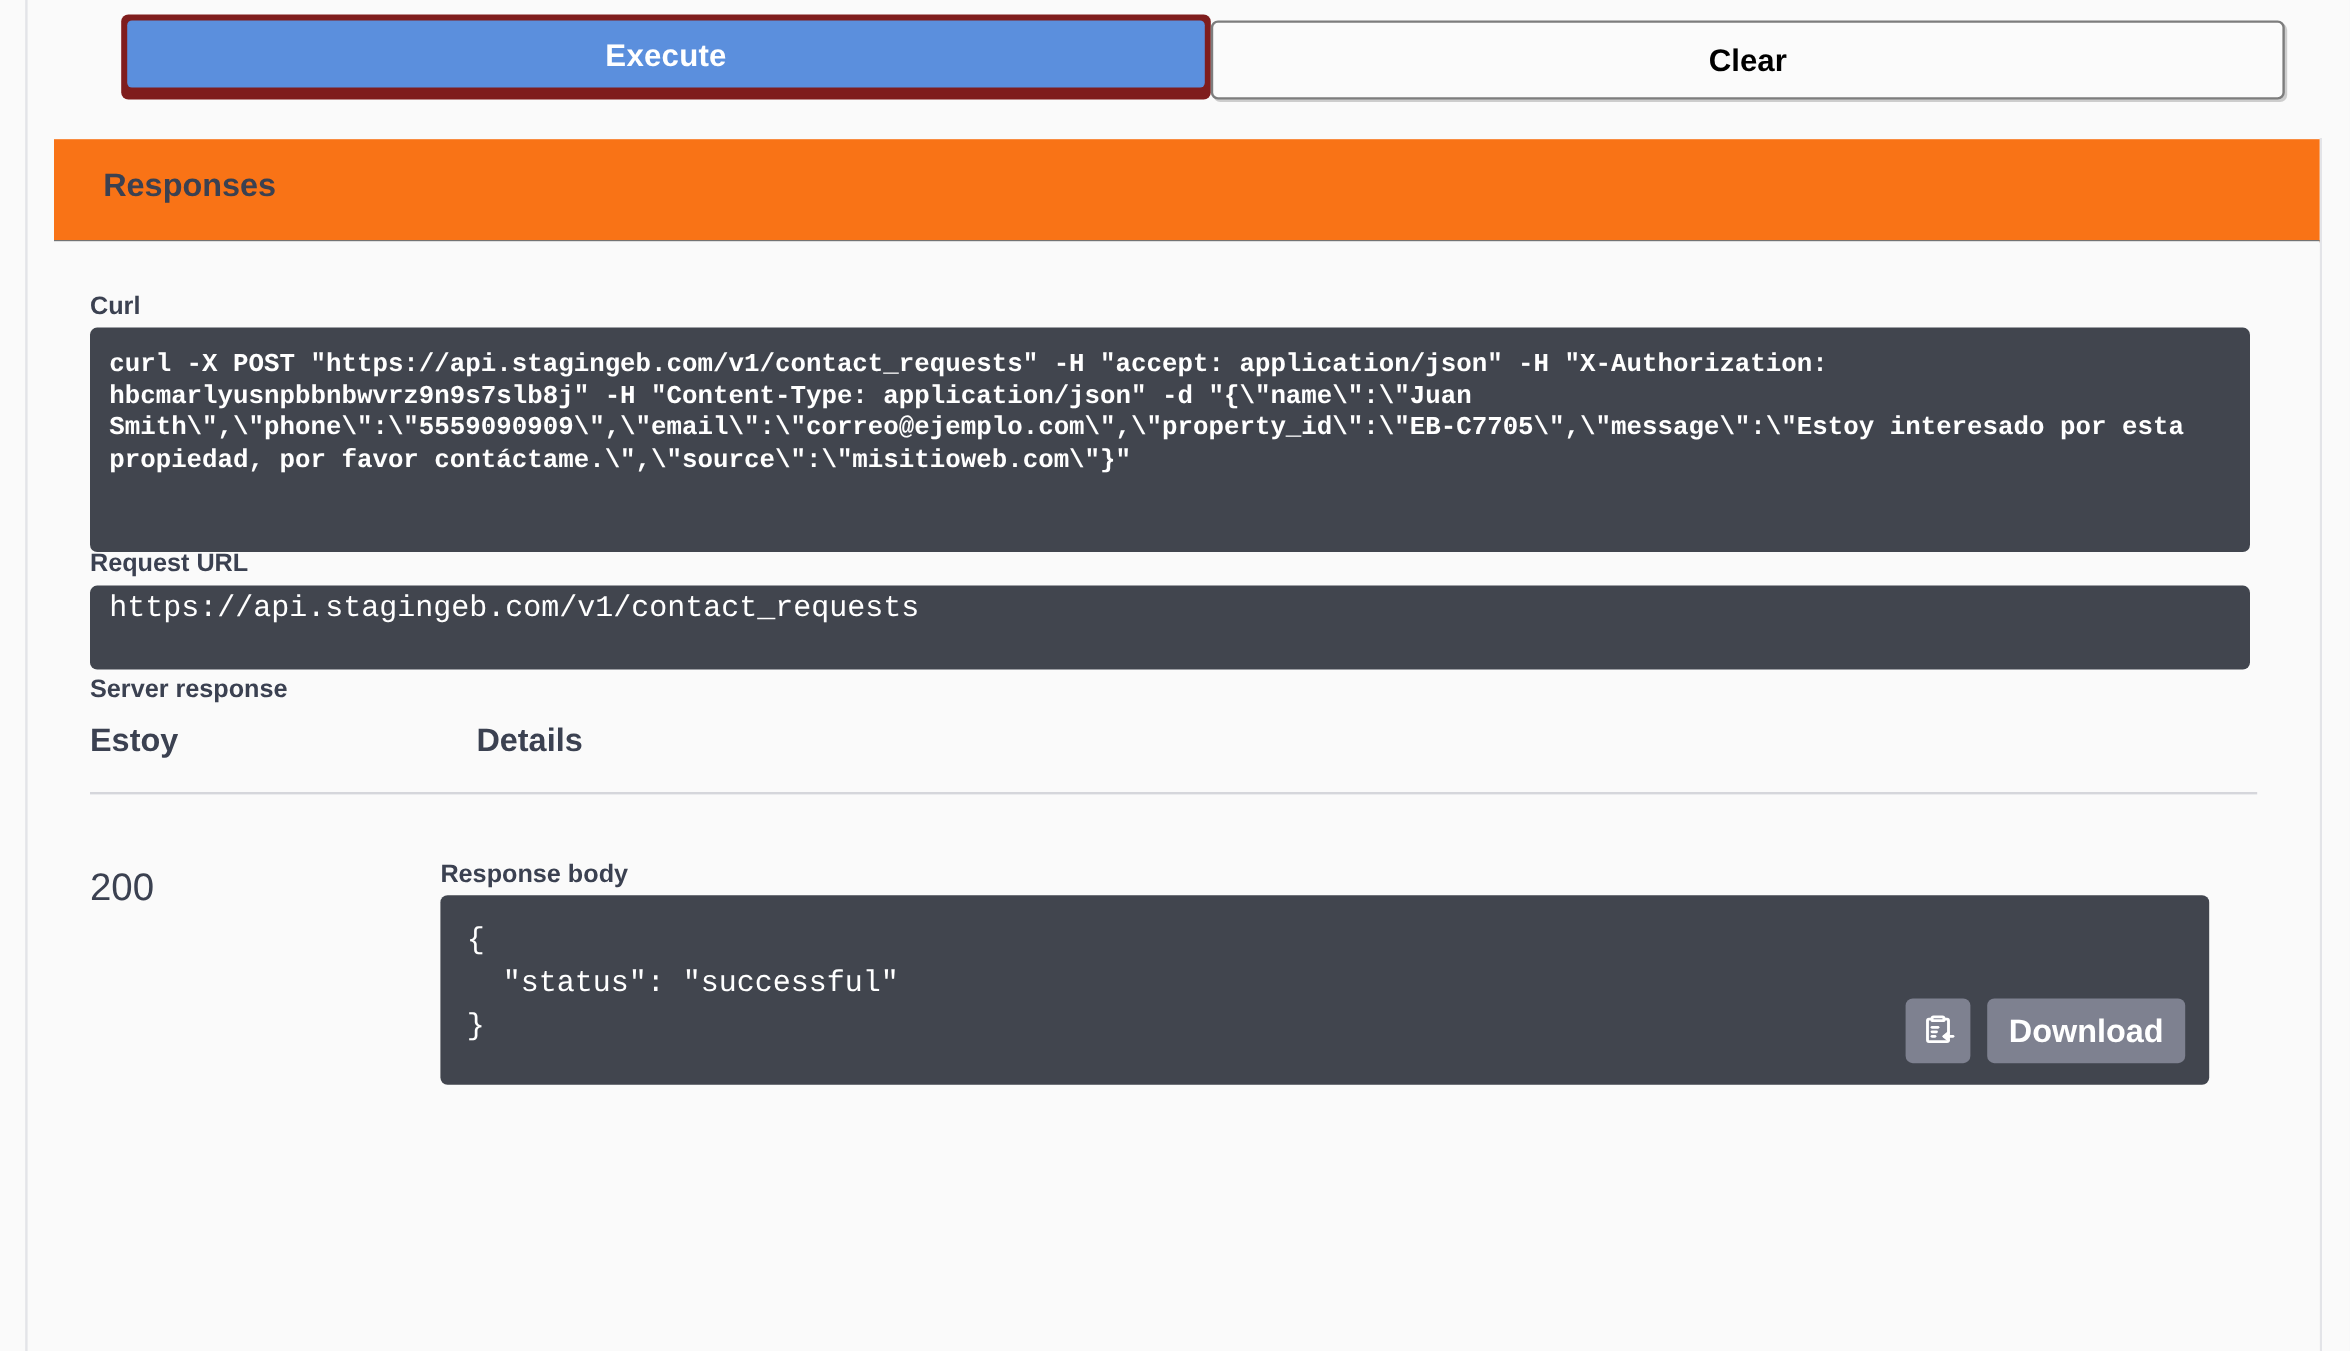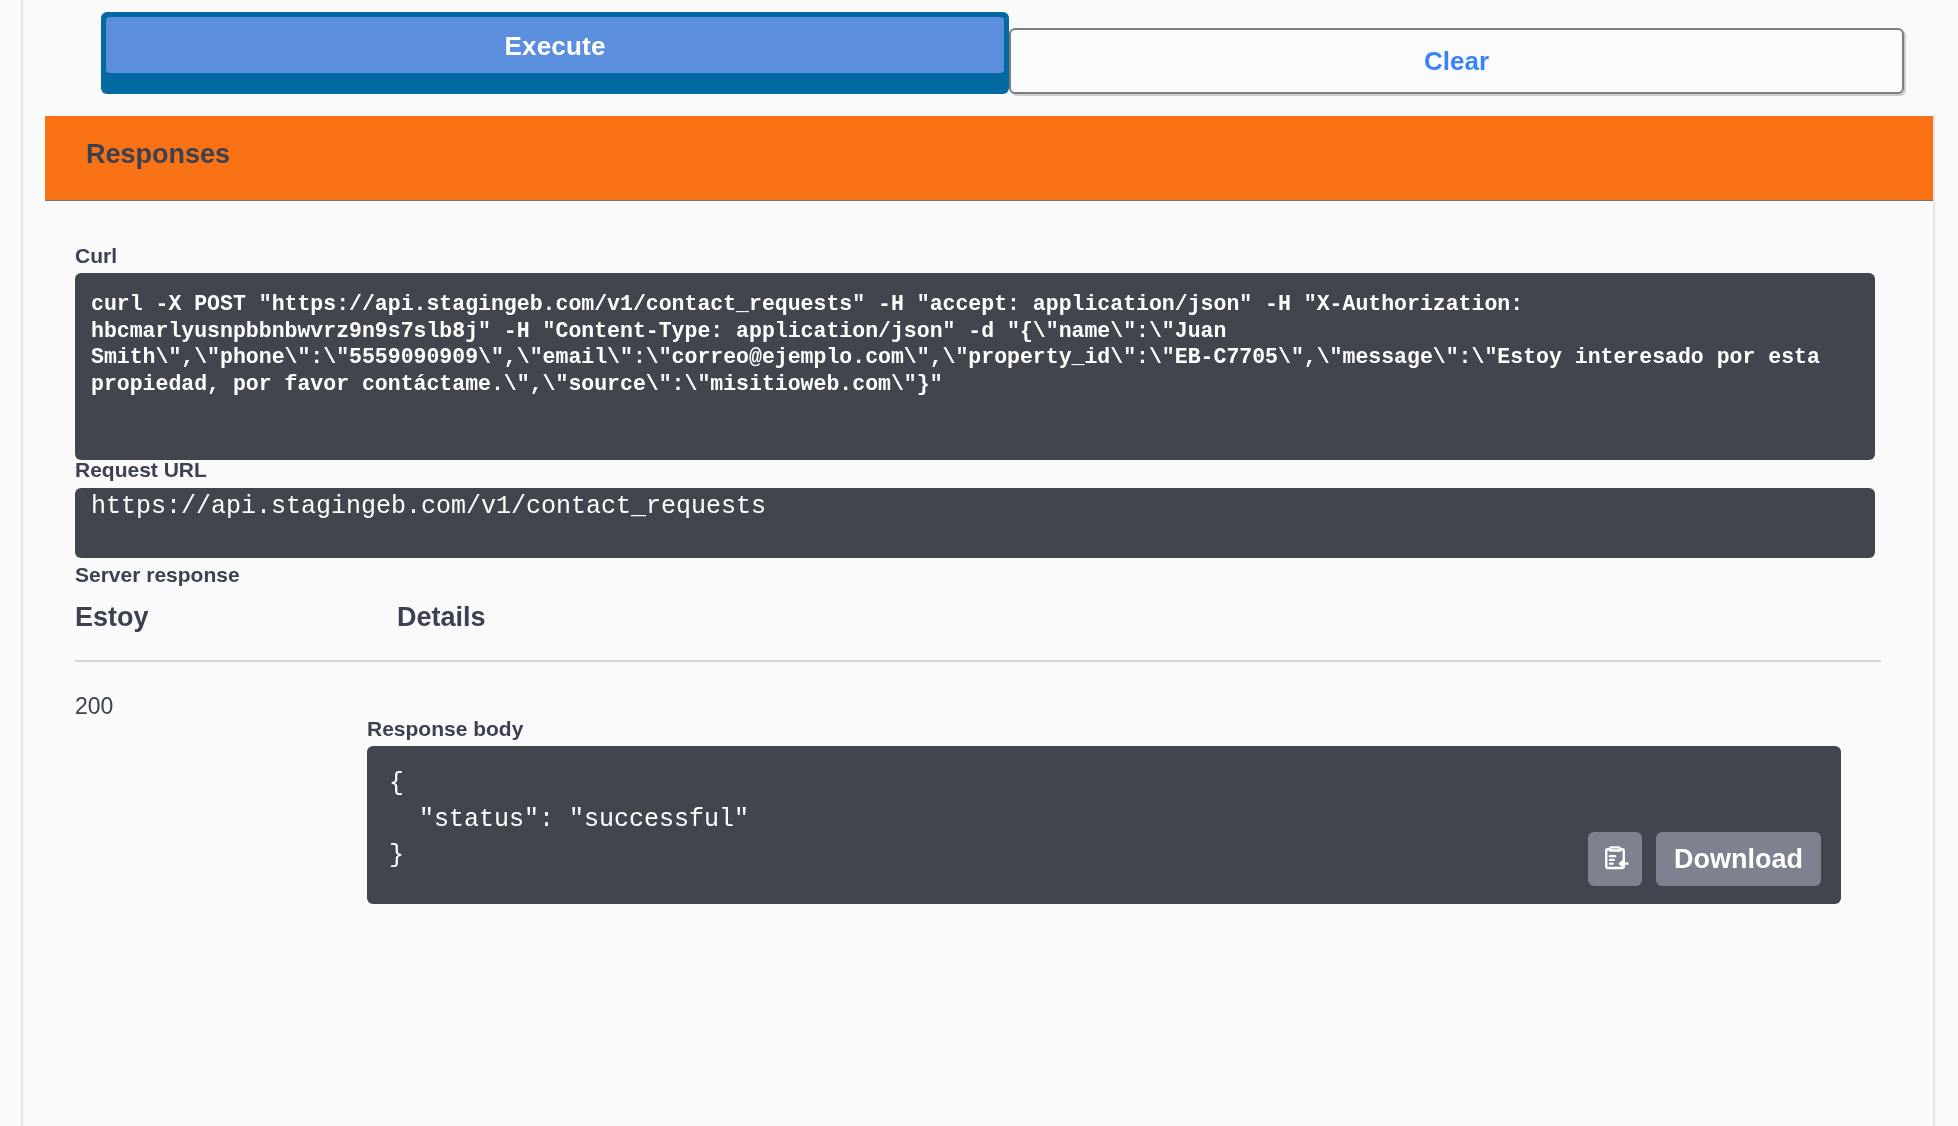--- a/index.html
+++ b/index.html
@@ -42,21 +42,21 @@
     position: absolute;
     left: 22px;
     top: 12px;
     display: flex;
     width: 1810px;
     align-items: stretch;
   }
   .btn-execute-outer {
     width: 908px;
     border-radius: 6px;
-    background: #0369a1;
+    background: #7f1d1d;
     padding: 5px;
     box-sizing: border-box;
   }
   .btn-execute {
     display: block;
     width: 100%;
     height: 56px;
     line-height: 56px;
     text-align: center;
     background: #5b8fdd;
@@ -65,23 +65,23 @@
     font-weight: bold;
     border-radius: 4px;
     border: none;
     font-family: "Liberation Sans", sans-serif;
     cursor: pointer;
     letter-spacing: 0.2px;
   }
   .btn-clear {
     width: 895px;
     height: 66px;
-    margin-top: 16px;
+    margin-top: 5px;
     background: #fbfbfb;
-    color: #3b82f6;
+    color: #000000;
     font-size: 26px;
     font-weight: bold;
     border: 2px solid #7d7d7d;
     border-radius: 6px;
     box-shadow: 2px 2px 0 0 rgba(0,0,0,0.18);
     font-family: "Liberation Sans", sans-serif;
     cursor: pointer;
     box-sizing: border-box;
   }
 
@@ -183,22 +183,22 @@
     left: 30px;
     top: 459px;
     width: 1806px;
     height: 2px;
     background: #d5d6db;
   }
 
   .status-code {
     position: absolute;
     left: 30px;
-    top: 492px;
-    font-size: 23px;
+    top: 520px;
+    font-size: 32px;
     color: #3b4151;
   }
 
   #respbody-label { left: 322px; top: 516px; }
 
   #respbody-block {
     left: 322px; top: 545px;
     width: 1474px; height: 158px;
     padding: 20px 22px 0 22px;
   }

